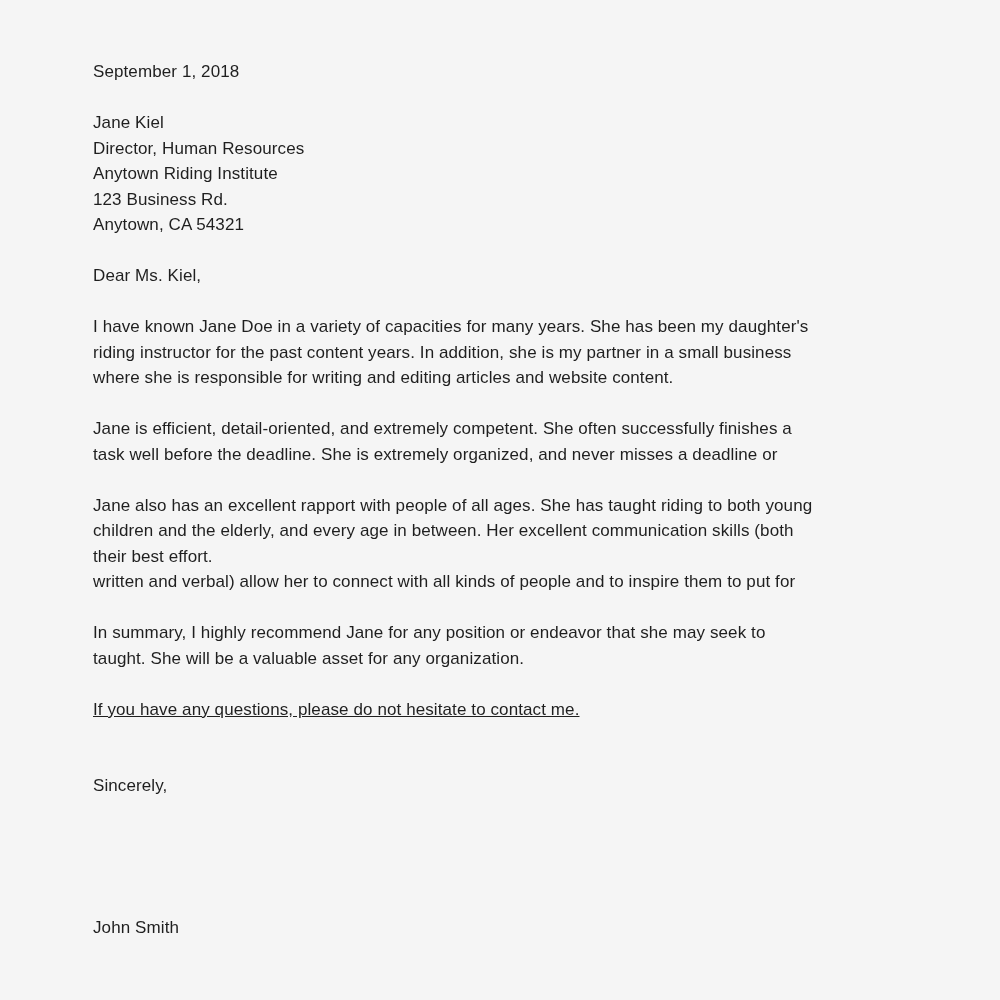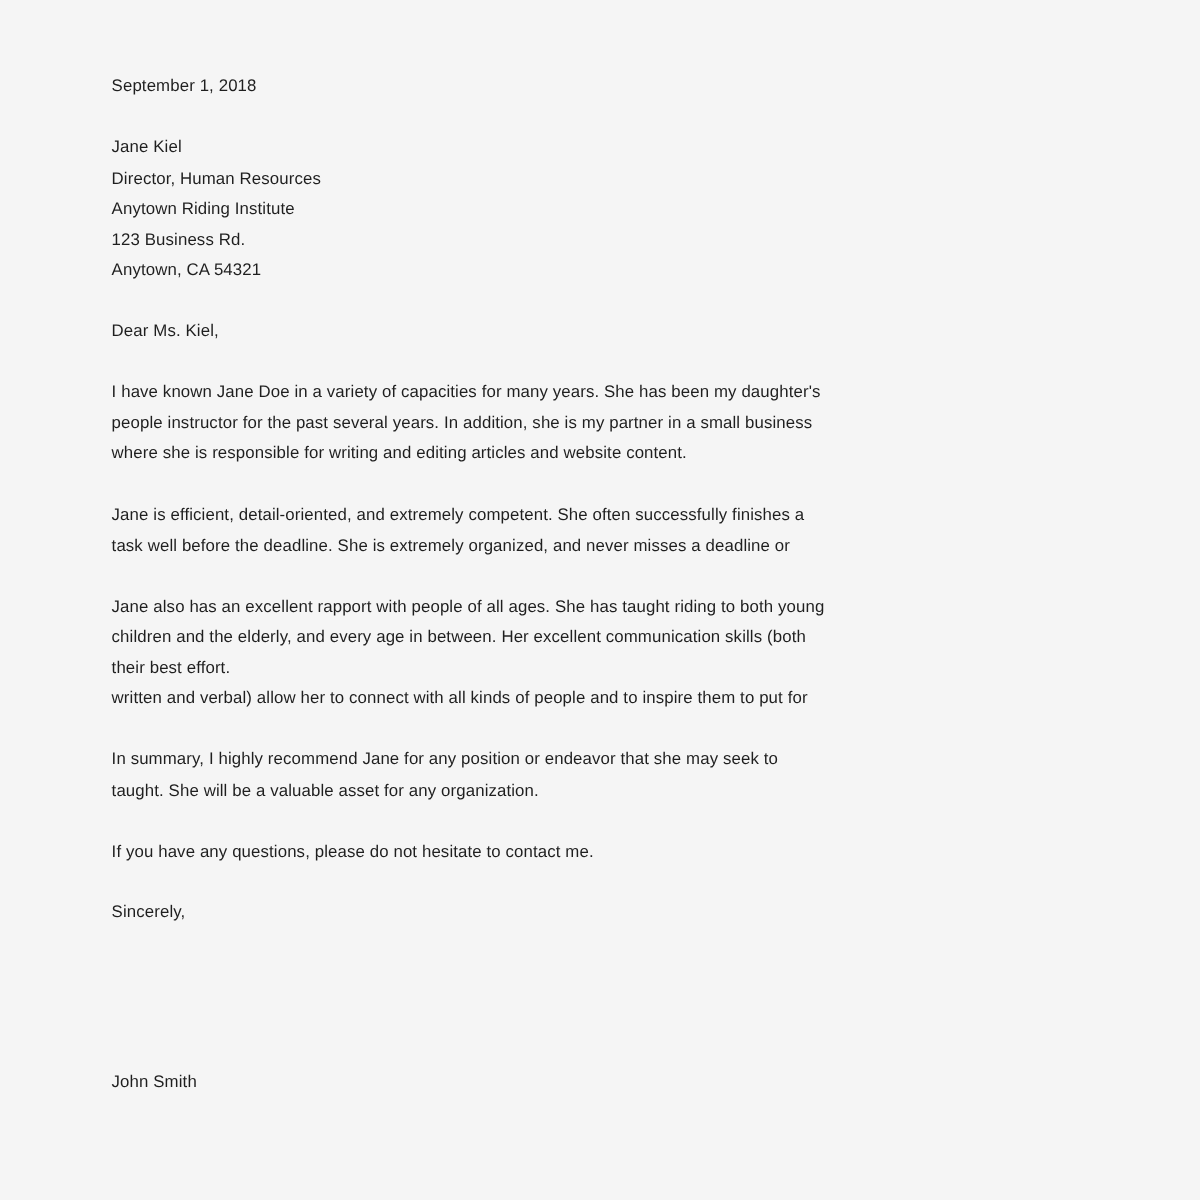--- a/index.html
+++ b/index.html
@@ -11,33 +11,34 @@
     height: 1000px;
     background: #f5f5f5;
     overflow: hidden;
   }
   .letter {
     box-sizing: border-box;
     width: 1000px;
     height: 1000px;
     padding: 59px 50px 0 93px;
     font-family: "Liberation Sans", sans-serif;
-    font-size: 14px;
+    font-size: 17px;
     line-height: 25.5px;
     color: #1f1f1f;
     letter-spacing: 0.1px;
   }
   .block {
     margin: 0 0 25.5px 0;
   }
   .block:last-child {
     margin-bottom: 16px;
   }
   .gap-2 {
-    margin-bottom: 25px;
+    margin-bottom: 51px;
+    text-decoration: underline;
   }
   .gap-3 {
     margin-bottom: 116px;
   }
   .line {
     white-space: nowrap;
   }
 </style>
 </head>
 <body>
@@ -51,21 +52,21 @@
     <div class="line">Director, Human Resources</div>
     <div class="line">Anytown Riding Institute</div>
     <div class="line">123 Business Rd.</div>
     <div class="line">Anytown, CA 54321</div>
   </div>
 
   <div class="block">Dear Ms. Kiel,</div>
 
   <div class="block">
     <div class="line">I have known Jane Doe in a variety of capacities for many years. She has been my daughter's</div>
-    <div class="line">people instructor for the past several years. In addition, she is my partner in a small business</div>
+    <div class="line">riding instructor for the past content years. In addition, she is my partner in a small business</div>
     <div class="line">where she is responsible for writing and editing articles and website content.</div>
   </div>
 
   <div class="block">
     <div class="line">Jane is efficient, detail-oriented, and extremely competent. She often successfully finishes a</div>
     <div class="line">task well before the deadline. She is extremely organized, and never misses a deadline or</div>
   </div>
 
   <div class="block">
     <div class="line">Jane also has an excellent rapport with people of all ages. She has taught riding to both young</div>

